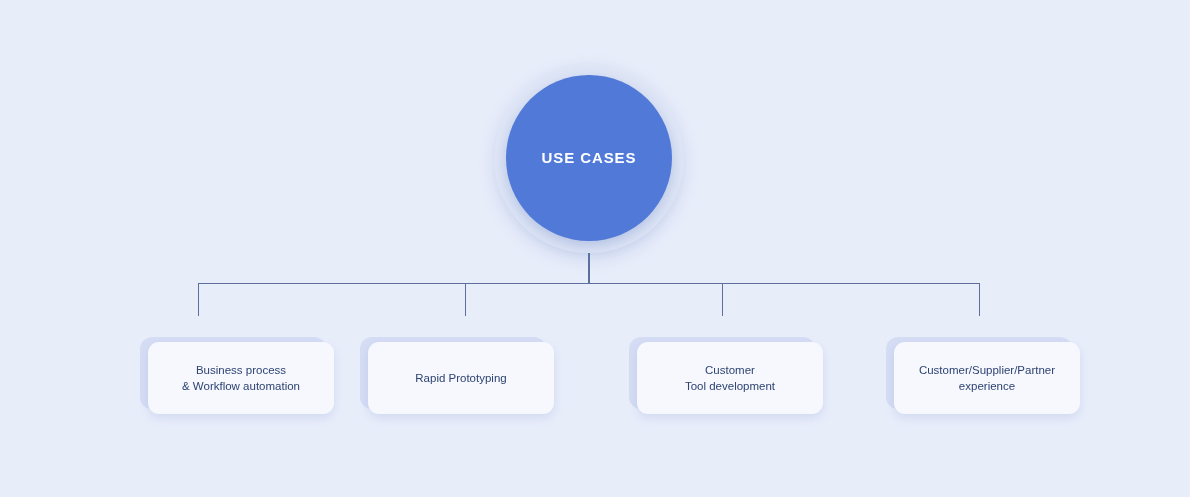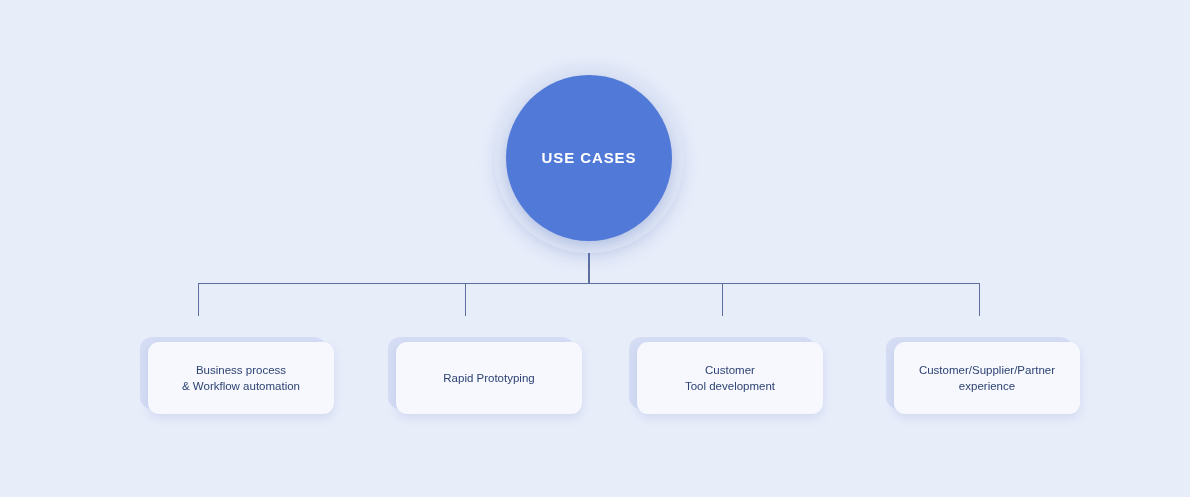--- a/index.html
+++ b/index.html
@@ -100,21 +100,21 @@
   .leaf-text {
     color: #2e4372;
     font-size: 11.5px;
     line-height: 1.42;
     text-align: center;
     font-family: "Liberation Sans", sans-serif;
     white-space: pre-line;
   }
 
   .leaf-1 { left: 120px; margin-left: 20px; }
-  .leaf-2 { left: 388px; }
+  .leaf-2 { left: 360px; }
   .leaf-3 { left: 629px; }
   .leaf-4 { left: 886px; }
 </style>
 </head>
 <body>
 
 <div id="diagram">
 
   <svg class="connector-layer" viewBox="0 0 1190 497" width="1190" height="497" xmlns="http://www.w3.org/2000/svg">
     <g stroke="#5c6f9e" stroke-width="1.6" fill="none" shape-rendering="crispEdges">

